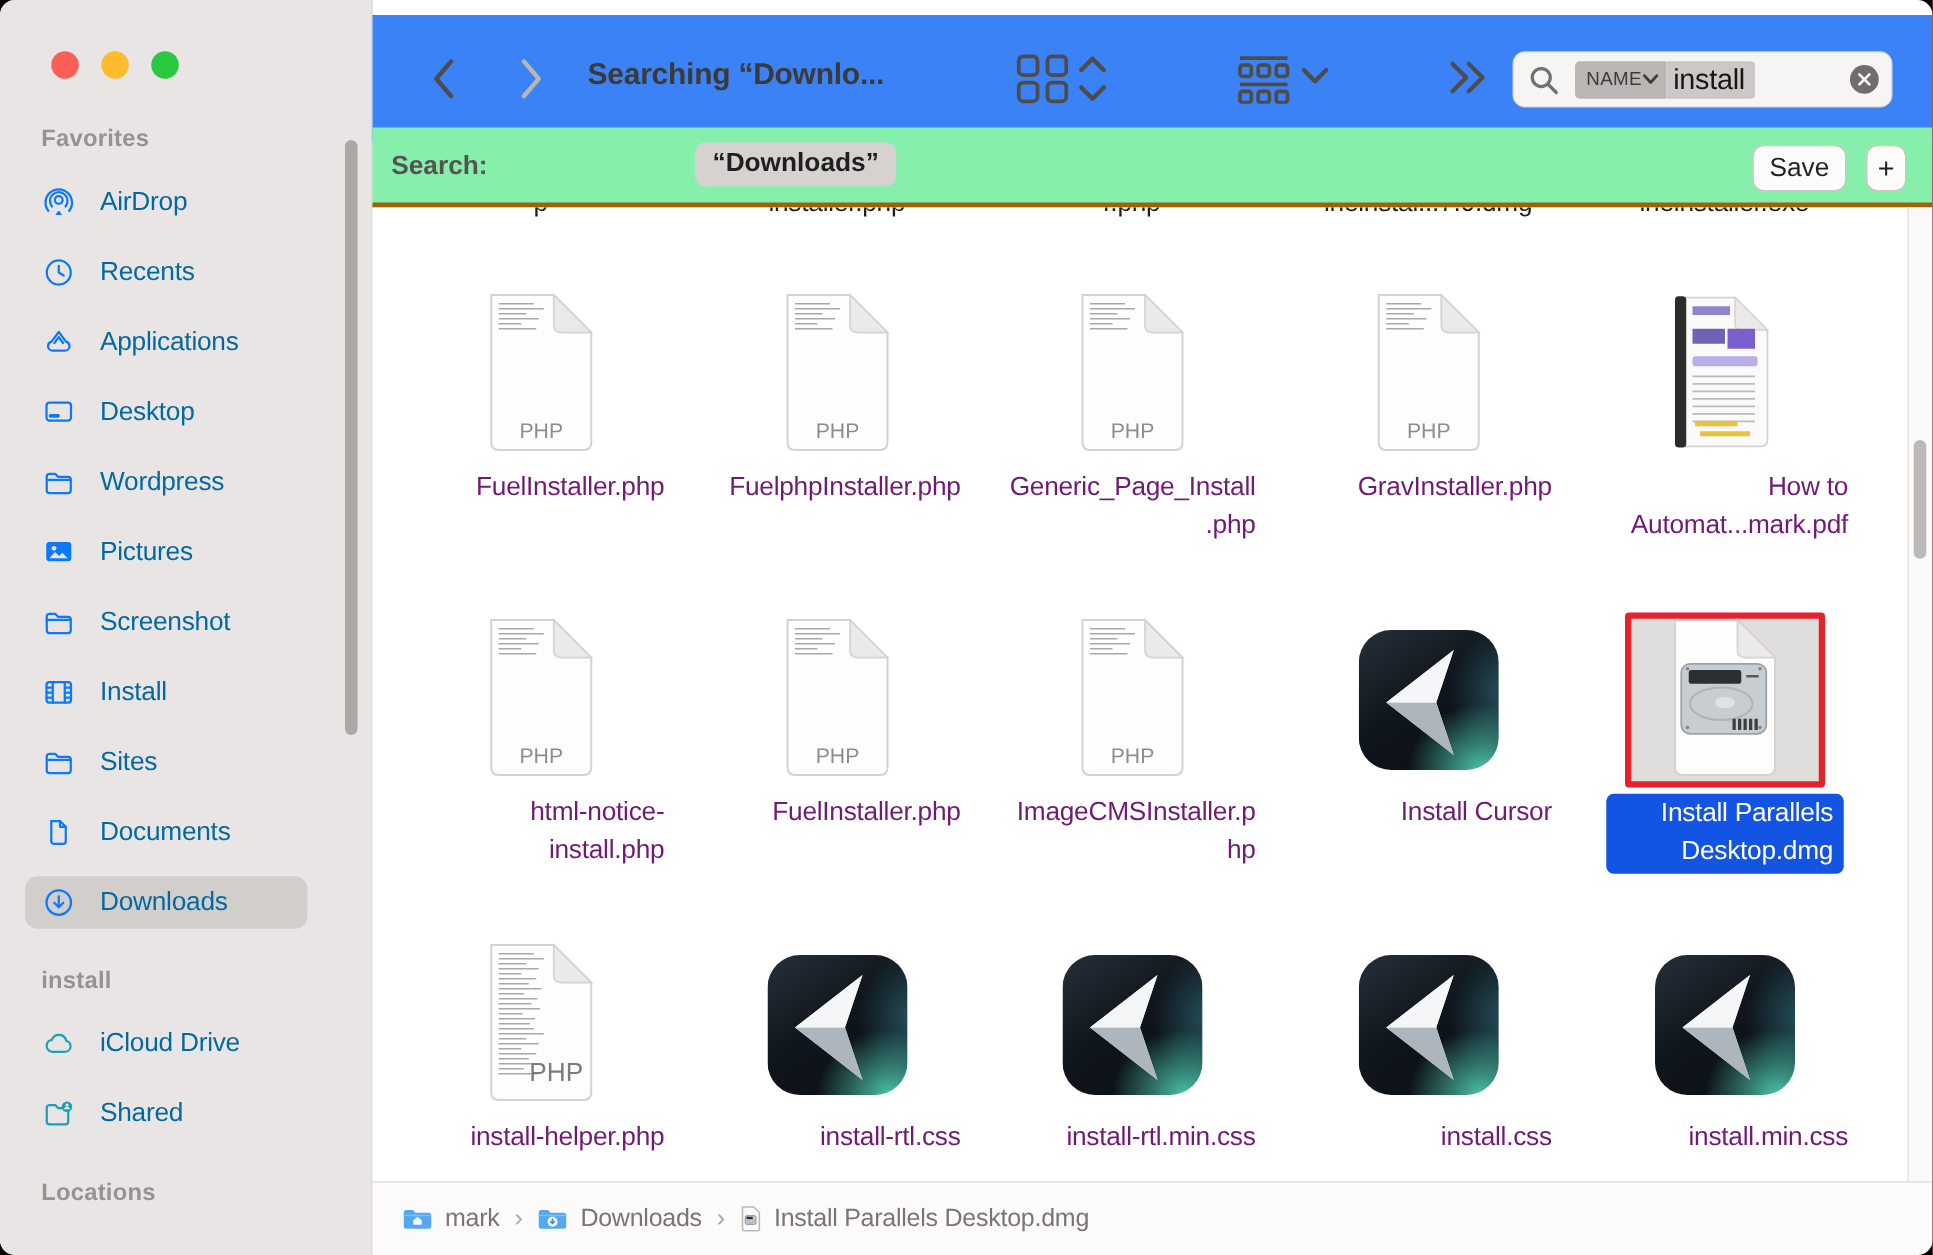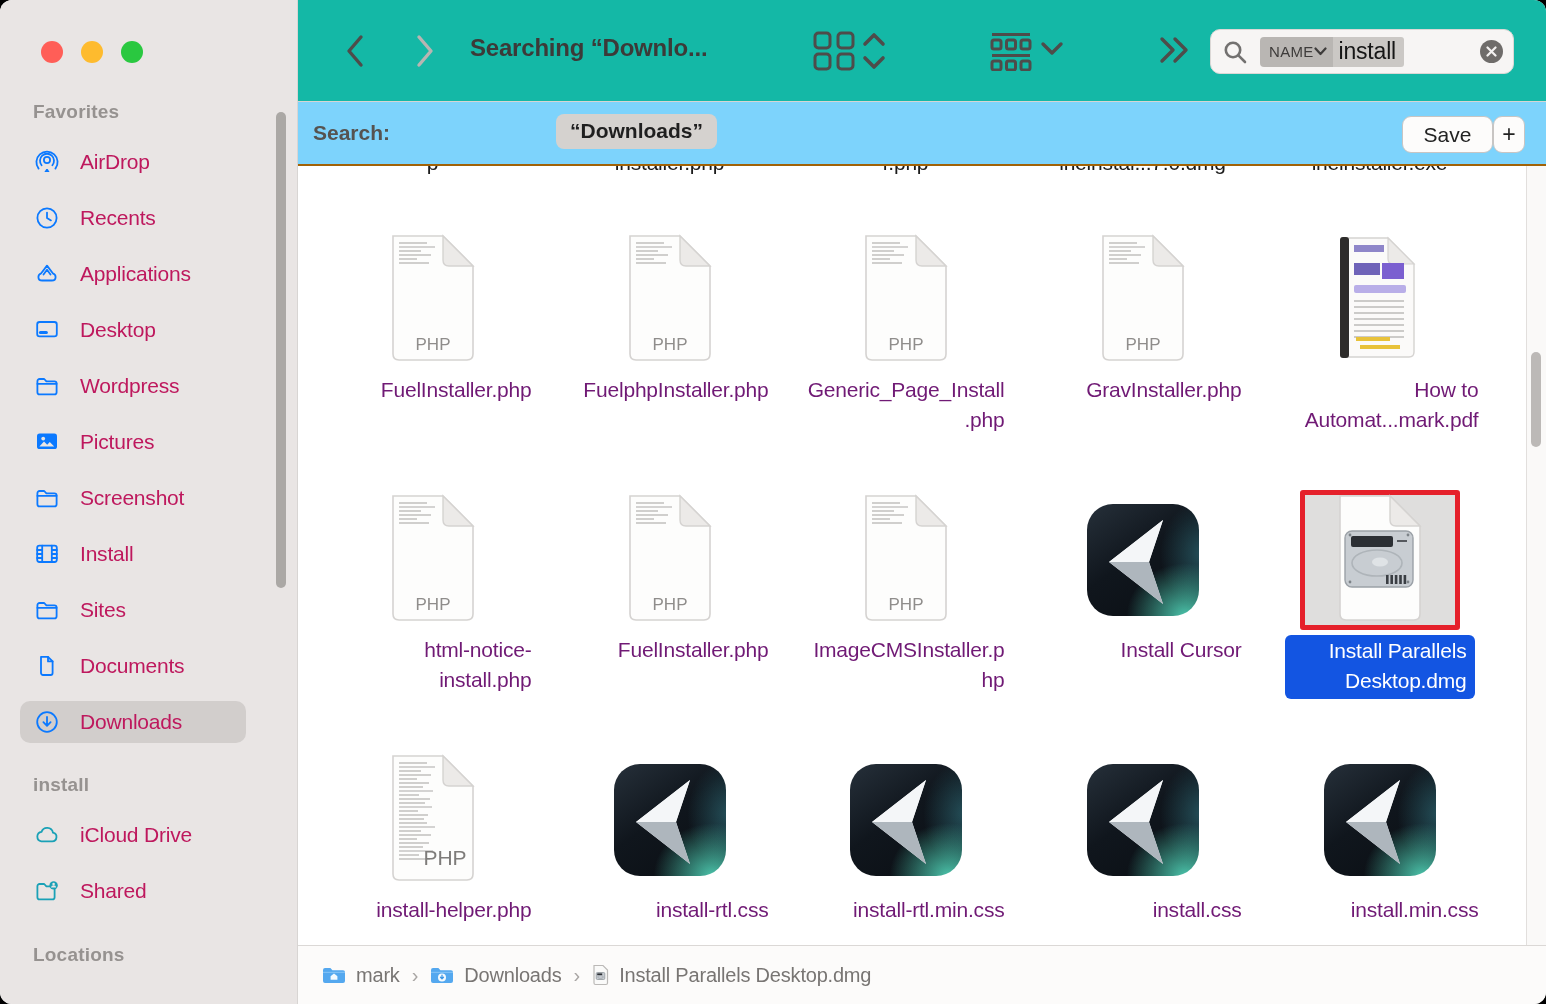--- a/index.html
+++ b/index.html
@@ -11,50 +11,50 @@
   .traffic { position:absolute; top:41px; width:22px; height:22px; border-radius:50%; }
   #tl-close{ left:41px; background:#FF5E57; }
   #tl-min { left:81px; background:#FEBB2E; }
   #tl-zoom{ left:121px; background:#2AC840; }
   .sb-section-header { position:absolute; left:33px; font-size:19px; font-weight:bold; color:#969290; letter-spacing:.2px; }
   .sb-item { position:absolute; left:20px; width:226px; height:42px; border-radius:10px; display:flex; align-items:center; }
   .sb-item.selected { background:#D2CECC; }
   .sb-icon { width:26px; height:26px; margin-left:14px; flex:0 0 26px; display:flex; align-items:center; justify-content:center; }
   .sb-icon.blue { color:#0B79FF; }
   .sb-icon.teal { color:#1AA1B6; }
-  .sb-label { margin-left:20px; font-size:21px; color:#be185d; letter-spacing:-.2px; }
+  .sb-label { margin-left:20px; font-size:21px; color:#0369a1; letter-spacing:-.2px; }
   #sb-scrollthumb { position:absolute; left:276px; top:112px; width:10px; height:476px; border-radius:5px; background:#ABA8A5; }
 
   
   #main { position:absolute; left:298px; top:0; width:1248px; height:100%; }
 
   
-  #toolbar { position:absolute; left:0; top:0; width:100%; height:102px; background:#14b8a6; border-bottom:1px solid #D7D4D2; }
+  #toolbar { position:absolute; left:0; top:12px; width:100%; height:102px; background:#3b82f6; border-bottom:1px solid #D7D4D2; }
   .tb-nav { position:absolute; top:31px; width:30px; height:40px; display:flex; align-items:center; justify-content:center; }
   #nav-back { left:42px; color:#4E4C4A; }
   #nav-forward { left:112px; color:#B8B5B2; }
   #tb-title { position:absolute; left:172px; top:34px; font-size:24px; font-weight:bold; color:#3C3A38; letter-spacing:-.2px; }
   .tb-icon { position:absolute; color:#4E4C4A; display:flex; align-items:center; }
   #view-grid-icon { left:515px; top:31px; }
   #view-updown-icon { left:563px; top:30px; }
   #group-icon { left:692px; top:31px; }
   #group-chevron-icon { left:742px; top:41px; }
   #more-icon { left:858px; top:32px; }
   #search-field { position:absolute; left:912px; top:29px; width:304px; height:45px; background:#F7F5F4; border:1px solid #DBD8D6; border-radius:10px; display:flex; align-items:center; }
   #search-mag { color:#737170; margin-left:11px; display:flex; }
   #search-token { display:flex; align-items:center; gap:0; margin-left:12px; background:#B9B6B3; border-radius:4px 0 0 4px; height:30px; padding:0 6px 0 9px; font-size:15px; color:#3E3C3B; letter-spacing:.3px; }
   #search-text { height:30px; display:flex; align-items:center; background:#CBC8C5; padding:0 8px 0 6px; border-radius:0 3px 3px 0; font-size:23px; color:#161616; letter-spacing:-.2px; }
   #search-clear { margin-left:auto; margin-right:10px; width:23px; height:23px; border-radius:50%; background:#6F6C6A; color:#F3F1F0; display:flex; align-items:center; justify-content:center; }
 
   
-  #scopebar { position:absolute; left:0; top:102px; width:100%; height:64px; background:#7dd3fc; border-bottom:2px solid #a16207; }
+  #scopebar { position:absolute; left:0; top:102px; width:100%; height:64px; background:#86efac; border-bottom:4px solid #a16207; }
   #scope-label { position:absolute; left:15px; top:19px; font-size:21px; font-weight:bold; color:#565350; }
   #scope-thismac { position:absolute; left:142px; top:19px; font-size:21px; font-weight:bold; color:#6E6B69;margin-top:43px; }
   #scope-downloads { position:absolute; left:258px; top:12px; background:#D5D2CF; border-radius:8px; padding:5px 14px 6px; font-size:21px; font-weight:bold; color:#1F1F1F; }
-  #save-button { position:absolute; left:1104px; top:14px; width:91px; height:37px; border:1.5px solid #C8C5C3; border-radius:9px; background:#FDFCFB; font-size:21px; color:#222; display:flex; align-items:center; justify-content:center; }
+  #save-button { position:absolute; left:1104px; top:14px; width:75px; height:37px; border:1.5px solid #C8C5C3; border-radius:9px; background:#FDFCFB; font-size:21px; color:#222; display:flex; align-items:center; justify-content:center; }
   #add-button { position:absolute; left:1195px; top:14px; width:32px; height:37px; border:1.5px solid #C8C5C3; border-radius:9px; background:#FDFCFB; font-size:23px; color:#222; display:flex; align-items:center; justify-content:center; }
 
   
   #content { position:absolute; left:0; top:166px; width:100%; height:779px; background:#fff; overflow:hidden; }
   .tile { position:absolute; width:237px; text-align:right; }
   .tile-iconbox { height:140px; display:flex; align-items:center; justify-content:center; }
   .tile-label { margin:5px auto 0; max-width:198px; font-size:21px; line-height:1.42; color:#701a75; letter-spacing:-.2px; overflow-wrap:anywhere; }
   .tile-iconbox.selected { width:160px; height:140px; margin:0 auto; background:#DFDEDD; border:5px solid #E5212B; border-radius:3px; }
   .tile-label.selected { background:#1355E2; color:#fff; border-radius:6px; padding:1px 8px 3px; max-width:190px; }
   .partial-label { position:absolute; top:-15px; width:237px; text-align:center; font-size:21px; color:#1C1C1C; letter-spacing:-.2px; }

